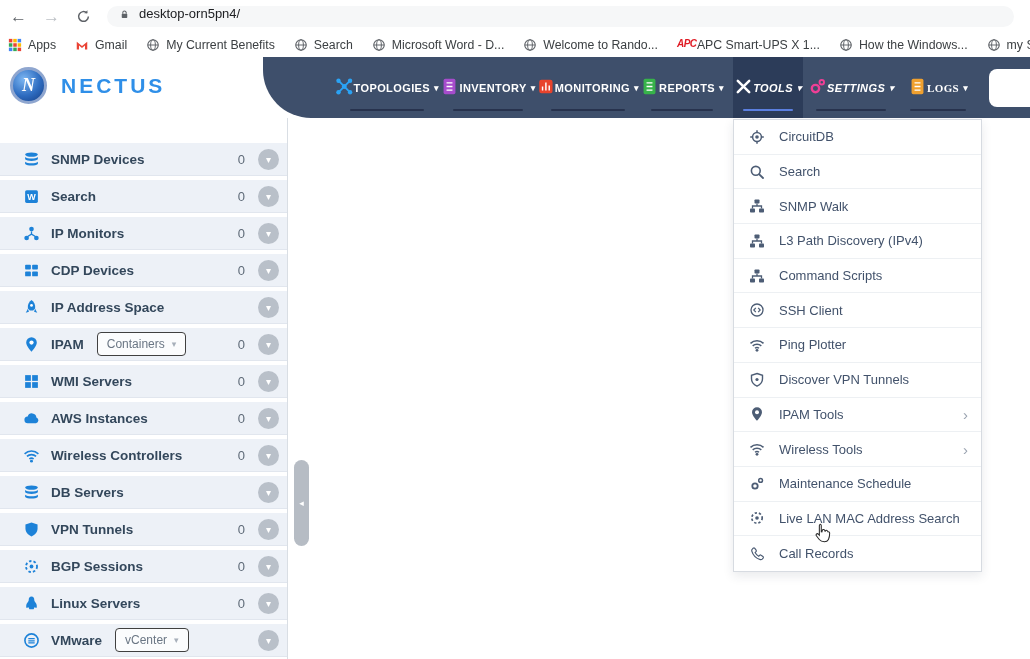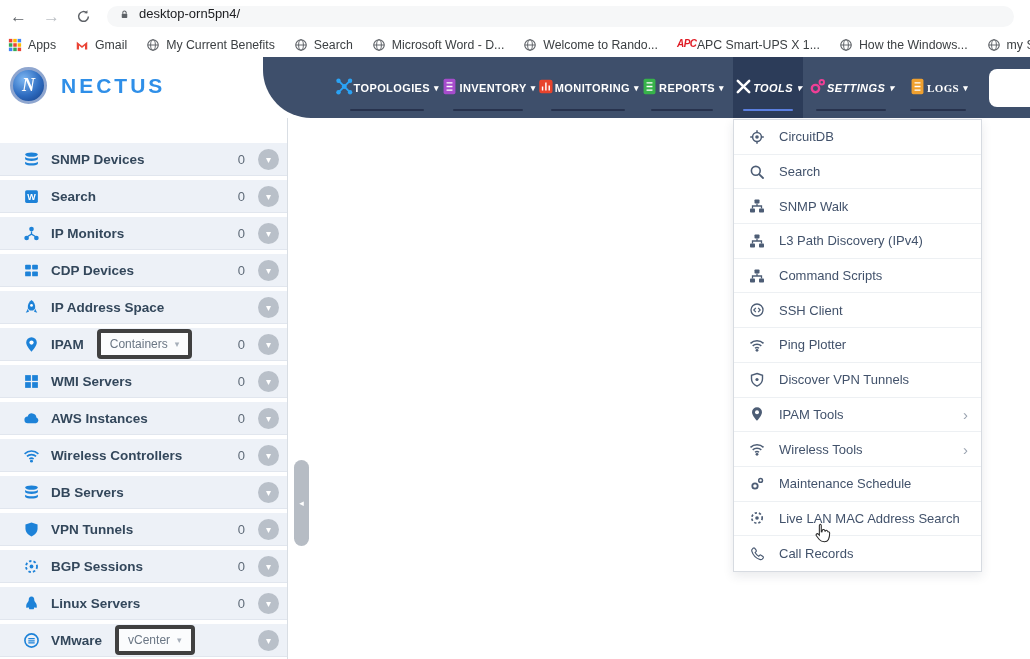--- a/index.html
+++ b/index.html
@@ -47,21 +47,21 @@
   
   .sidebar{position:absolute;top:118px;left:0;width:287px;padding-top:25px}
   .srow{height:33px;margin-bottom:4px;background:#edf1f7;border-bottom:1px solid #e1e6ee;
         display:flex;align-items:center;padding:0 8px 0 23px;box-sizing:border-box;cursor:pointer}
   .srow .ic{width:17px;height:17px;color:#1d82d8;margin-right:11px;flex:0 0 auto}
   .slabel{font-size:13.5px;color:#33475b;font-weight:bold}
   .sright{margin-left:auto;display:flex;align-items:center;gap:13px}
   .scount{color:#5f6b78;font-size:13px}
   .schev{width:21px;height:21px;border-radius:50%;background:#b9c0c9;color:#fff;display:flex;
          align-items:center;justify-content:center;font-size:10px;cursor:pointer}
-  .control-btn{margin-left:13px;background:#fbfcfd;border:4px solid #404040;border-radius:4px;
+  .control-btn{margin-left:13px;background:#fbfcfd;border:1px solid #404040;border-radius:4px;
                color:#6a7684;font-size:12px;padding:4px 9px;display:inline-flex;gap:7px;align-items:center;cursor:pointer}
   .control-caret{font-size:9px;color:#a7afba}
 
   .vline{position:absolute;left:287px;top:118px;height:541px;width:1px;background:#d9dee4}
   .handle{position:absolute;left:294px;top:460px;width:15px;height:86px;background:#b6bcc4;
           border-radius:8px;display:flex;align-items:center;justify-content:center;color:#fff;font-size:9px;cursor:pointer}
 
   
   .menu{position:absolute;left:733px;top:119px;width:249px;background:#fff;border:1px solid #d7dbe1;
         box-shadow:0 4px 10px rgba(40,50,70,.10);box-sizing:border-box}

